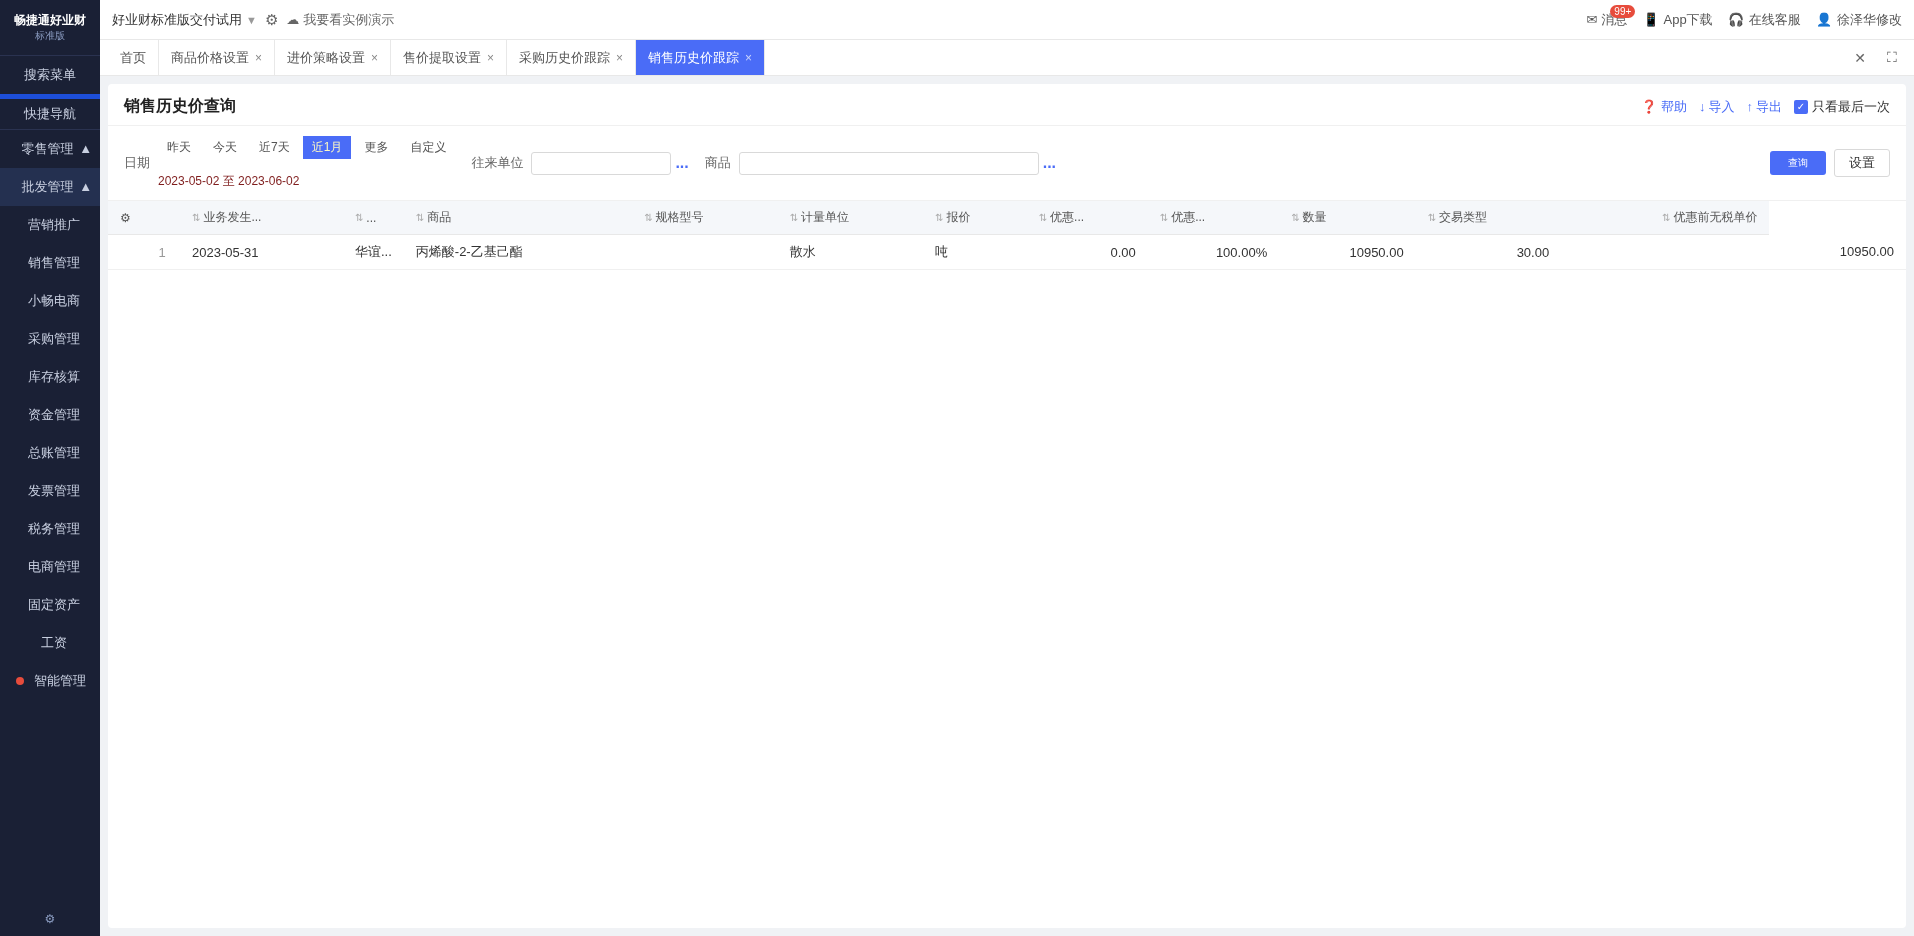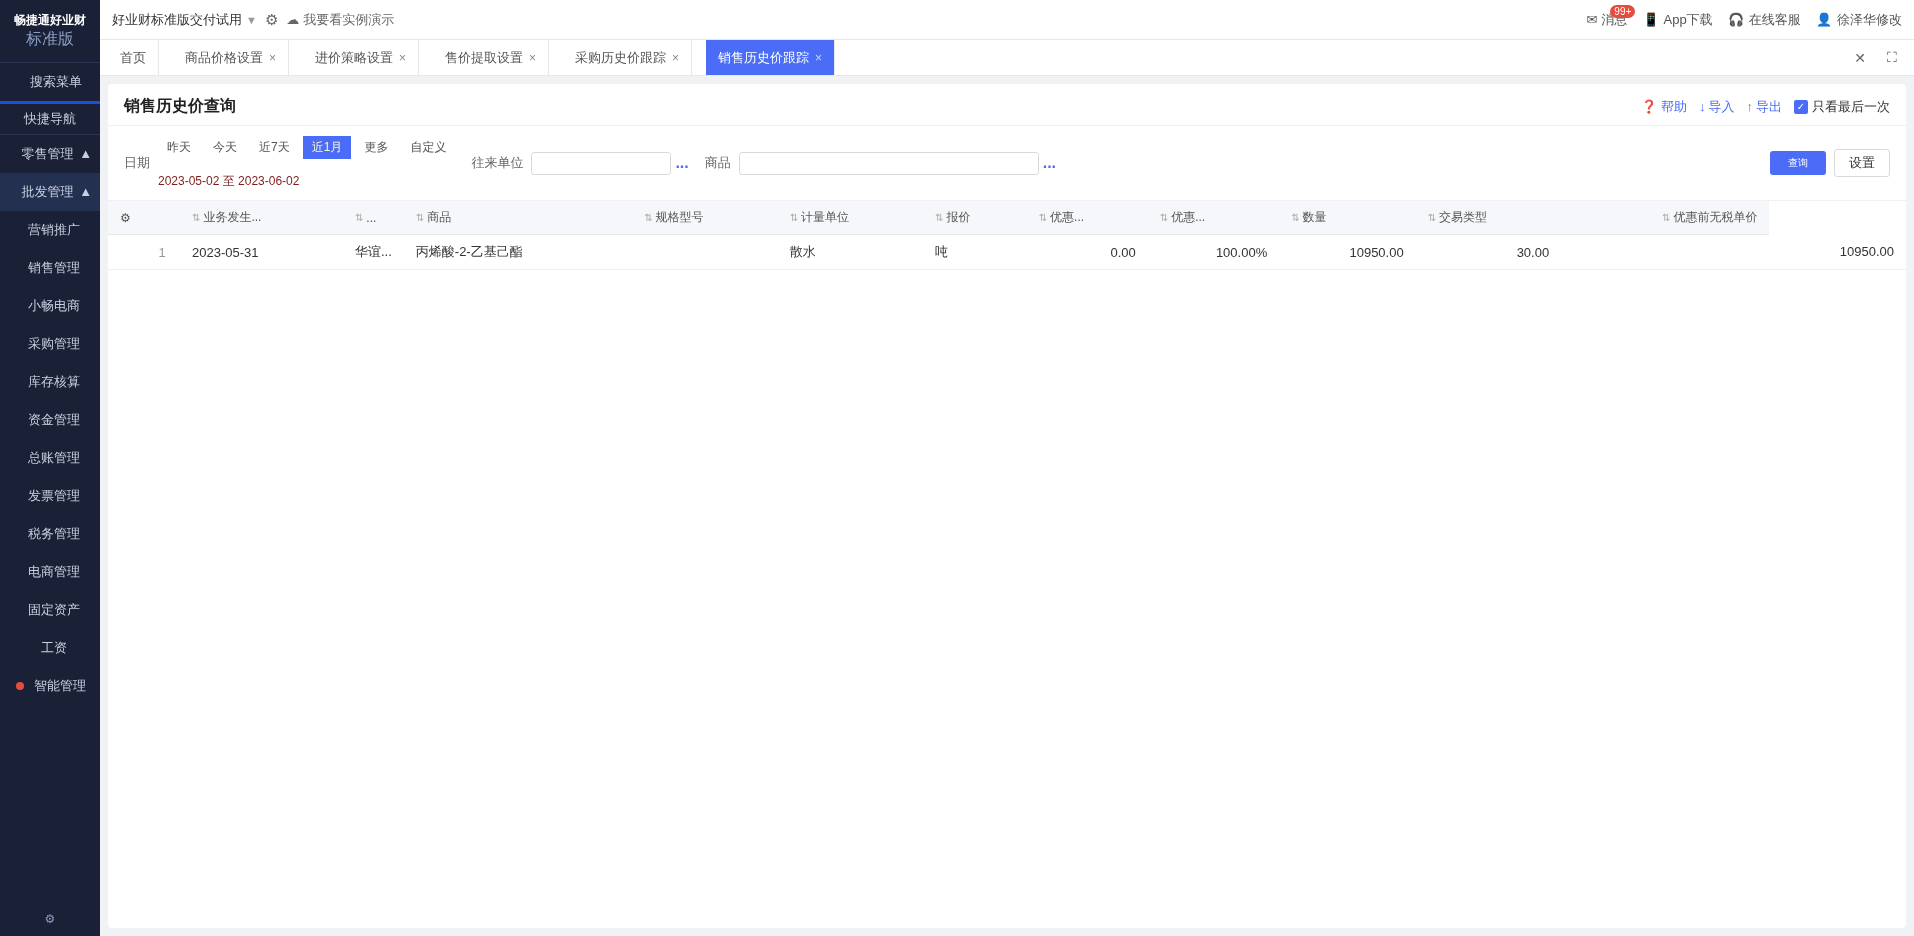--- a/index.html
+++ b/index.html
@@ -24,29 +24,29 @@
     }
     .sidebar-logo-title {
       color: #fff;
       font-size: 12px;
       font-weight: bold;
       text-align: center;
       line-height: 1.4;
     }
     .sidebar-logo-sub {
       color: #8a9bc0;
-      font-size: 16px;
+      font-size: 10px;
     }
     .sidebar-search {
       padding: 10px 18px;
-      text-align: right;
+      text-align: center;
       font-size: 13px;
       color: #c8cfe0;
       cursor: pointer;
-      border-bottom: 3px solid #1d4ed8;
+      border-bottom: 5px solid #1d4ed8;
     }
     .sidebar-nav {
       padding: 6px 0;
       text-align: center;
       font-size: 13px;
       color: #c8cfe0;
       cursor: pointer;
       border-bottom: 1px solid #2a3250;
     }
     .sidebar-item {
@@ -170,21 +170,21 @@
     }
 
     
     .tabbar {
       background: #fff;
       height: 36px;
       display: flex;
       align-items: center;
       padding: 0 8px;
       border-bottom: 1px solid #e8e8e8;
-      gap: 14px;
+      gap: 0;
       overflow-x: auto;
       text-align: center;
     }
     .tabbar::-webkit-scrollbar { display: none; }
     .tab {
       height: 36px;
       padding: 0 12px;
       display: flex;
       align-items: center;
       font-size: 13px;

